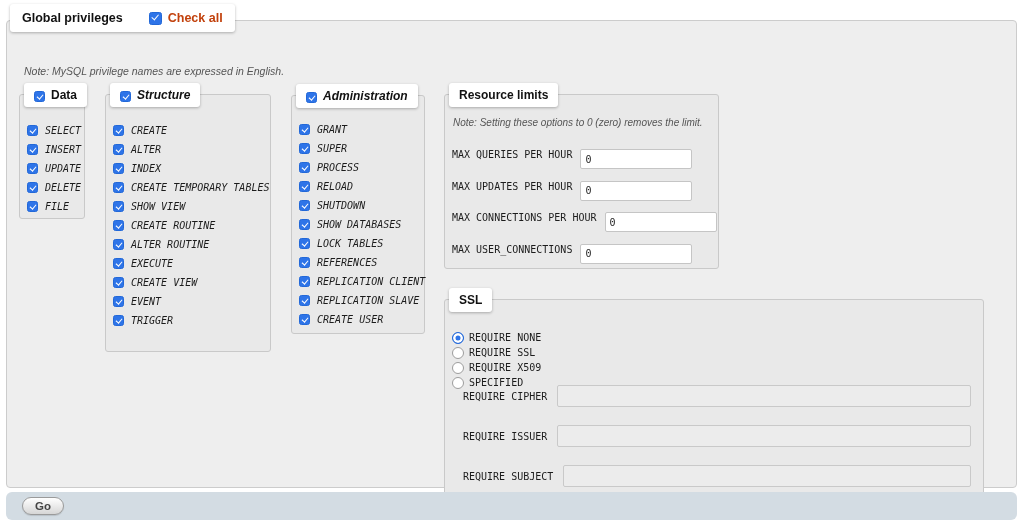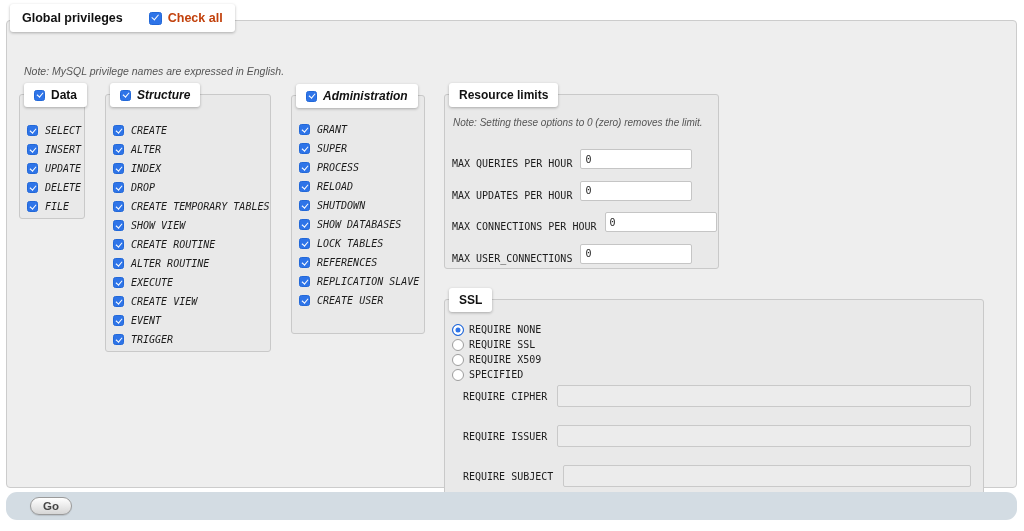--- a/index.html
+++ b/index.html
@@ -13,21 +13,21 @@
     position:absolute; left:6px; top:20px; width:1011px; height:468px;
     background:#eeeeee; border:1px solid #cccccc; border-radius:4px;
   }
   .fs {
     position:absolute; background:#e9e9e9; border:1px solid #c9c9c9; border-radius:3px;
   }
   
   .legend {
     position:absolute; background:#ffffff; border-radius:3px;
     box-shadow:0 1px 3px rgba(0,0,0,0.28);
-    display:flex; align-items:center; gap:6px;
+    display:flex; align-items:flex-end; gap:6px;
     padding:5px 10px; font-size:12px; font-weight:bold; color:#111;
     white-space:nowrap; z-index:3;
   }
   .main-legend {
     left:10px; top:4px; padding:7px 12px; font-size:12.5px; gap:8px;
   }
   .main-legend .spacer { width:10px; }
   .check-all-label { color:#c2410c; font-weight:bold; cursor:pointer; display:flex; align-items:center; gap:6px; }
   
   .cb {
@@ -55,38 +55,38 @@
     display:flex; align-items:center; gap:7px; height:19px; padding-left:7px;
     cursor:pointer; white-space:nowrap;
   }
   .mono { font-family:"DejaVu Sans Mono", monospace; font-size:10px; color:#1c1c1c; }
   
   .note { font-style:italic; font-size:10.5px; color:#555; }
   .page-note { position:absolute; left:17px; top:44px; }
   
   .res-note { position:absolute; left:8px; top:22px; font-size:10px; }
   .res-rows { position:absolute; left:7px; top:54px; right:6px; display:flex; flex-direction:column; gap:11.5px; }
-  .field-row { display:flex; align-items:flex-end; gap:8px; height:20px; white-space:nowrap; }
+  .field-row { display:flex; align-items:flex-start; gap:8px; height:20px; white-space:nowrap; }
   .text-input {
     height:20px; width:112px; background:#fff; border:1px solid #c5c5c5; border-radius:2px;
     font-family:"DejaVu Sans Mono", monospace; font-size:10px; color:#222; padding:0 4px;
   }
   
-  .ssl-radios { position:absolute; left:7px; top:22px; display:flex; flex-direction:column; }
+  .ssl-radios { position:absolute; left:7px; top:30px; display:flex; flex-direction:column; }
   .radio-row { display:flex; align-items:center; gap:5px; height:15px; cursor:pointer; white-space:nowrap; }
   .ssl-fields { position:absolute; left:18px; top:84px; right:12px; display:flex; flex-direction:column; gap:16px; }
   .ssl-field-row { display:flex; align-items:center; gap:10px; height:24px; white-space:nowrap; }
   .ssl-input {
     flex:1; height:22px; background:#ececec; border:1px solid #c9c9c9; border-radius:2px;
     font-family:"DejaVu Sans Mono", monospace; font-size:10px; color:#444; padding:0 4px;
   }
   
   .footer {
     position:absolute; left:6px; top:492px; width:1011px; height:28px;
-    background:#d3dce3; border-radius:11px; display:flex; align-items:center; padding-left:24px;
+    background:#d3dce3; border-radius:6px; display:flex; align-items:center; padding-left:16px;
   }
   .go-btn {
     padding:2px 12px; background:linear-gradient(#ffffff,#d6d6d6);
     border:1px solid #9a9a9a; border-radius:11px;
     font-family:"Liberation Sans", sans-serif; font-size:11.5px; font-weight:bold; color:#444;
     box-shadow:0 1px 1px rgba(0,0,0,0.12); cursor:pointer;
   }
 </style>
 </head>
 <body>
@@ -138,24 +138,20 @@
             <label class="cb-row">
               <span class="cb checked"></span>
               <span class="mono">ALTER</span>
             </label>
             <label class="cb-row">
               <span class="cb checked"></span>
               <span class="mono">INDEX</span>
             </label>
             <label class="cb-row">
               <span class="cb checked"></span>
-              <span class="mono">DROP</span>
-            </label>
-            <label class="cb-row">
-              <span class="cb checked"></span>
               <span class="mono">CREATE TEMPORARY TABLES</span>
             </label>
             <label class="cb-row">
               <span class="cb checked"></span>
               <span class="mono">SHOW VIEW</span>
             </label>
             <label class="cb-row">
               <span class="cb checked"></span>
               <span class="mono">CREATE ROUTINE</span>
             </label>
@@ -211,20 +207,24 @@
               <span class="cb checked"></span>
               <span class="mono">SHOW DATABASES</span>
             </label>
             <label class="cb-row">
               <span class="cb checked"></span>
               <span class="mono">LOCK TABLES</span>
             </label>
             <label class="cb-row">
               <span class="cb checked"></span>
               <span class="mono">REFERENCES</span>
+            </label>
+            <label class="cb-row">
+              <span class="cb checked"></span>
+              <span class="mono">REPLICATION CLIENT</span>
             </label>
             <label class="cb-row">
               <span class="cb checked"></span>
               <span class="mono">REPLICATION SLAVE</span>
             </label>
             <label class="cb-row">
               <span class="cb checked"></span>
               <span class="mono">CREATE USER</span>
             </label>
           </div>

